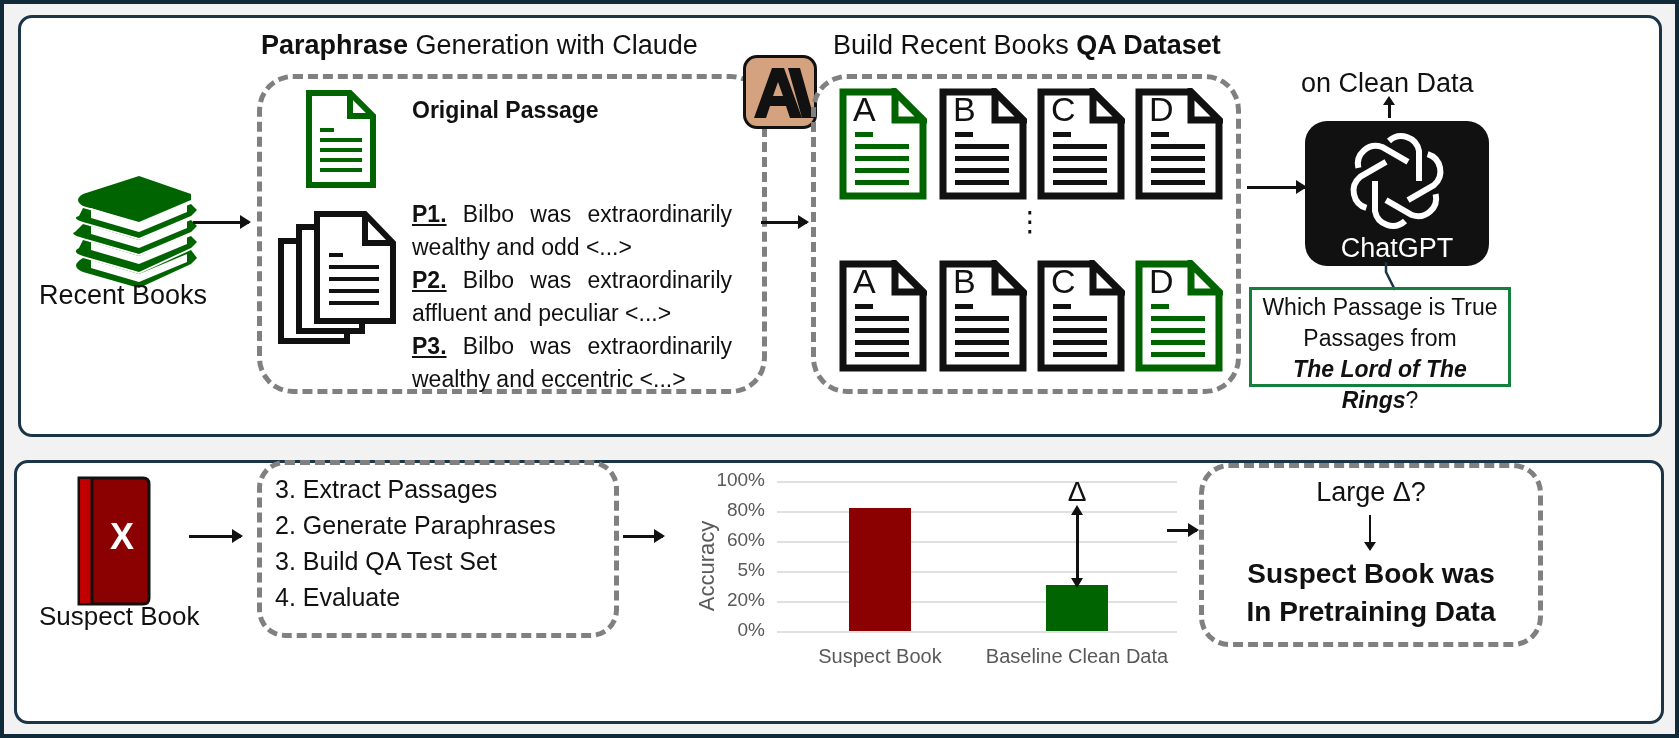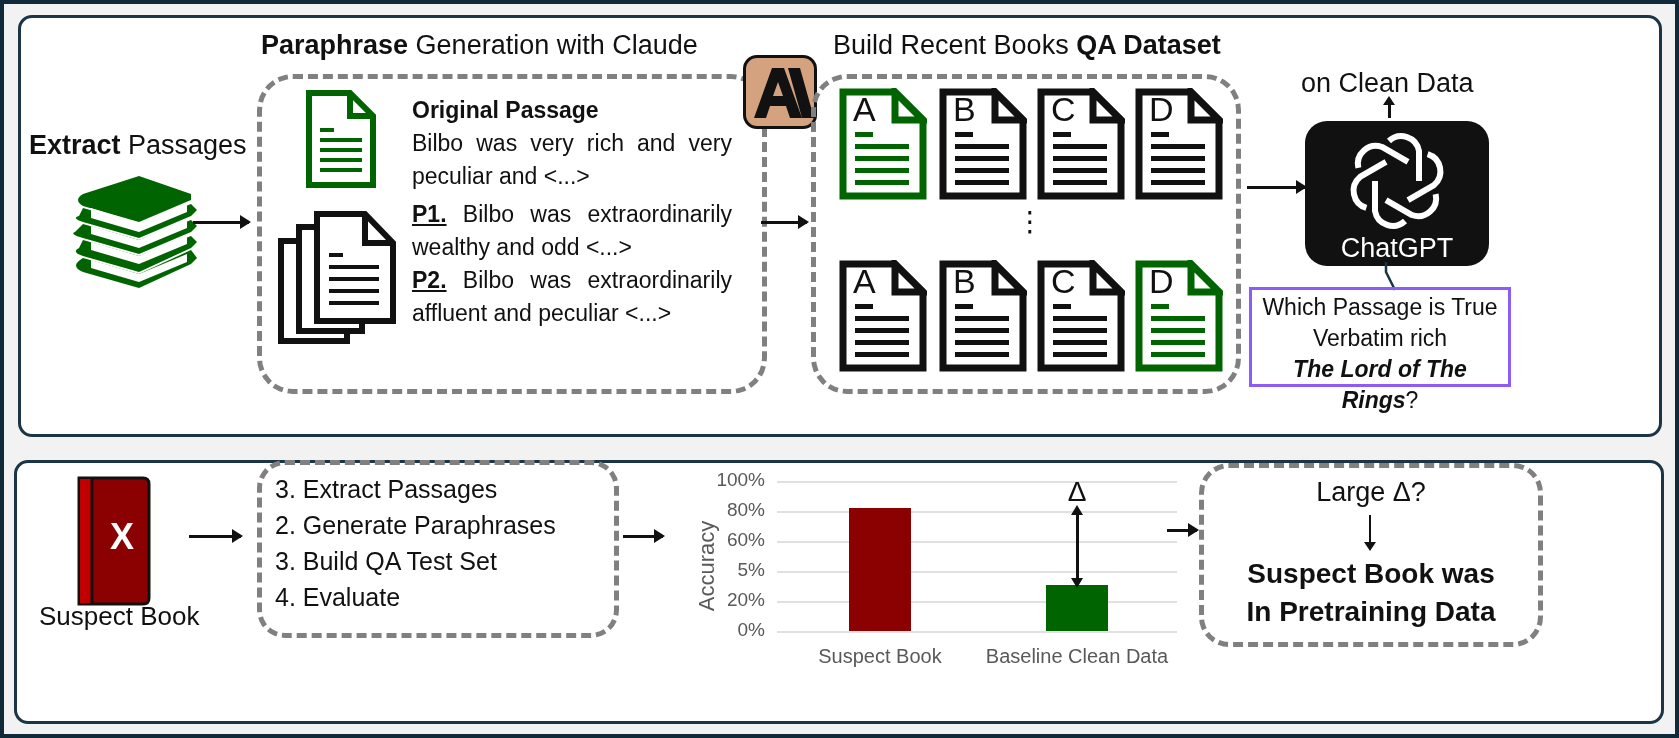--- a/index.html
+++ b/index.html
@@ -43,40 +43,38 @@
   .chart-bar { position: absolute; }
   .xlabel { position: absolute; font-size: 20px; color: #595959; white-space: nowrap; text-align: center; }
 </style>
 </head>
 <body>
 
 <div class="outer"></div>
 
 <div class="panel" id="panel-top">
 
-  <div class="abs title" style="left:8px; top:112px;">
-    <b>Extract</b><span> Passages</span>
-  </div>
   <div class="abs" style="left:48px; top:158px; width:140px; height:112px;">
     <svg width="140" height="112" viewBox="0 0 140 112">
       <g fill="#006400">
         <path d="M14 18 L70 0 L122 18 L122 24 L70 46 L14 30 Q4 24 14 18 Z"></path>
         <path d="M10 40 L14 32 L70 48 L122 28 L128 34 L122 40 L70 62 L14 46 Q2 42 10 40 Z"></path>
         <path d="M6 56 L14 48 L70 64 L122 44 L128 50 L122 56 L70 78 L14 62 Q0 58 6 56 Z"></path>
         <path d="M10 72 L14 64 L70 80 L122 60 L128 66 L122 72 L70 96 L14 80 Q2 76 10 72 Z"></path>
         <path d="M14 82 L70 98 L122 74 L128 82 L122 88 L70 112 L14 96 Q0 90 14 82 Z"></path>
       </g>
       <g fill="#fff">
         <path d="M22 32 L70 47 L118 28 L118 36 L70 56 L22 42 Z"></path>
         <path d="M22 50 L70 64 L118 44 L118 52 L70 72 L22 58 Z"></path>
         <path d="M22 66 L70 80 L118 60 L118 68 L70 88 L22 74 Z"></path>
         <path d="M22 84 L70 98 L118 78 L118 86 L70 106 L22 92 Z"></path>
       </g>
     </svg>
   </div>
+  <div class="abs title" style="left:18px; top:262px;">Recent Books</div>
 
   <div class="arrow-h" style="left:172px; top:203px; width:56px;"></div>
 
   <div class="abs title" style="left:240px; top:12px;">
     <b>Paraphrase</b><span> Generation with Claude</span>
   </div>
   <div class="dash-box" style="left:236px; top:56px; width:510px; height:320px;"></div>
 
   <div class="abs" style="left:722px; top:37px; width:74px; height:74px; background:#d4a27f; border:3px solid #111; border-radius:14px;">
     <svg width="68" height="68" viewBox="0 0 68 68">
@@ -112,25 +110,25 @@
         <rect x="52" y="54" width="50" height="4"></rect>
         <rect x="52" y="66" width="50" height="4"></rect>
         <rect x="52" y="78" width="50" height="4"></rect>
         <rect x="52" y="90" width="50" height="4"></rect>
       </g>
     </svg>
   </div>
 
   <div class="abs" style="left:391px; top:76px; width:320px;">
     <div class="passage" style="font-weight:bold;">Original Passage</div>
-    <div class="passage">Bilbo was very rich and very peculiar and &lt;...&gt;</div>
   </div>
   <div class="abs" style="left:391px; top:180px; width:320px;">
     <div class="passage"><b>P1.</b><span> Bilbo was extraordinarily wealthy and odd &lt;...&gt;</span></div>
     <div class="passage"><b>P2.</b><span> Bilbo was extraordinarily affluent and peculiar &lt;...&gt;</span></div>
+    <div class="passage"><b>P3.</b><span> Bilbo was extraordinarily wealthy and eccentric &lt;...&gt;</span></div>
   </div>
 
   <div class="arrow-h" style="left:740px; top:203px; width:46px;"></div>
 
   <div class="abs title" style="left:812px; top:12px;">
     <span>Build Recent Books </span><b>QA Dataset</b>
   </div>
   <div class="dash-box" style="left:790px; top:56px; width:430px; height:320px;"></div>
 
   <div id="dataset-grid">
@@ -233,23 +231,23 @@
         </g>
       </svg>
     </div>
     <div class="abs" style="left:0; top:112px; width:184px; text-align:center; color:#fff; font-size:27px;">ChatGPT</div>
   </div>
 
   <svg class="abs" style="left:1360px; top:244px;" width="20" height="30">
     <path d="M5 0 L5 10 L14 28" stroke="#1b3446" stroke-width="2.5" fill="none"></path>
   </svg>
 
-  <div class="abs" style="left:1228px; top:269px; width:262px; height:100px; border:3px solid #8b5cf6; text-align:center; font-size:23px; line-height:31px; padding-top:2px;">
+  <div class="abs" style="left:1228px; top:269px; width:262px; height:100px; border:3px solid #15803d; text-align:center; font-size:23px; line-height:31px; padding-top:2px;">
     <div>Which Passage is True</div>
-    <div>Verbatim rich</div>
+    <div>Passages from</div>
     <div><b><i>The Lord of The Rings</i></b><span>?</span></div>
   </div>
 </div>
 
 <div class="panel" id="panel-bottom">
 
   <div class="abs" style="left:60px; top:13px; width:74px; height:130px;">
     <svg width="74" height="130" viewBox="0 0 74 130">
       <path d="M2 2 L66 2 Q72 2 72 8 L72 122 Q72 128 66 128 L2 128 Z" fill="#8b0000" stroke="#111" stroke-width="3"></path>
       <rect x="3" y="3" width="11" height="124" fill="#c00000"></rect>

